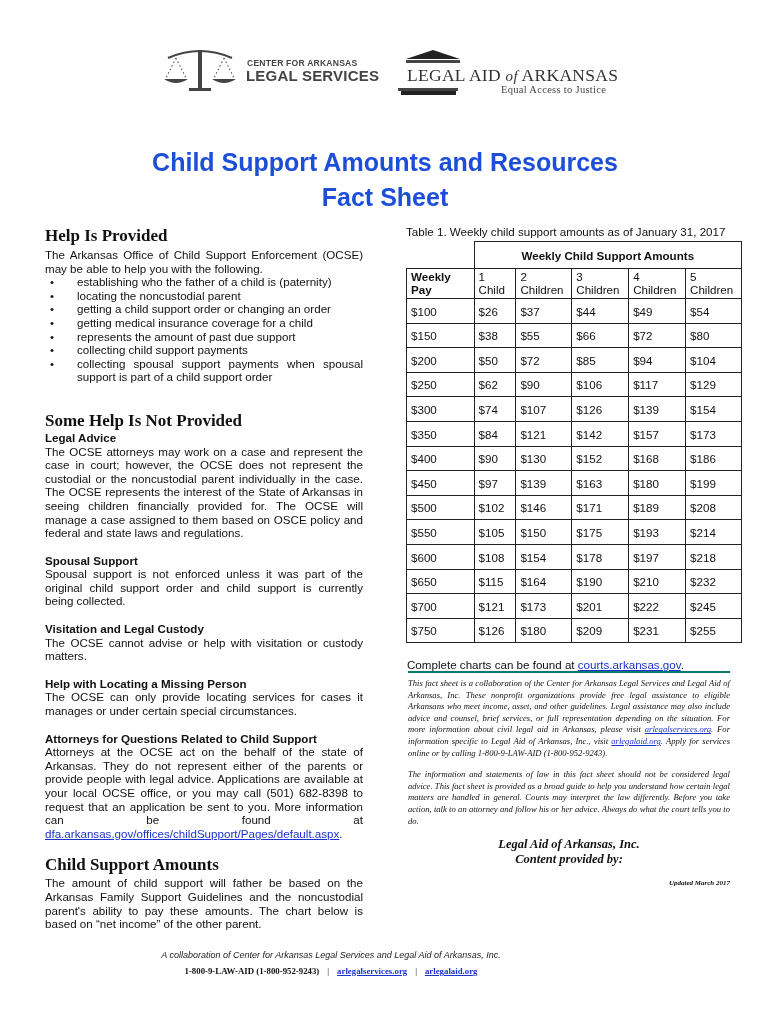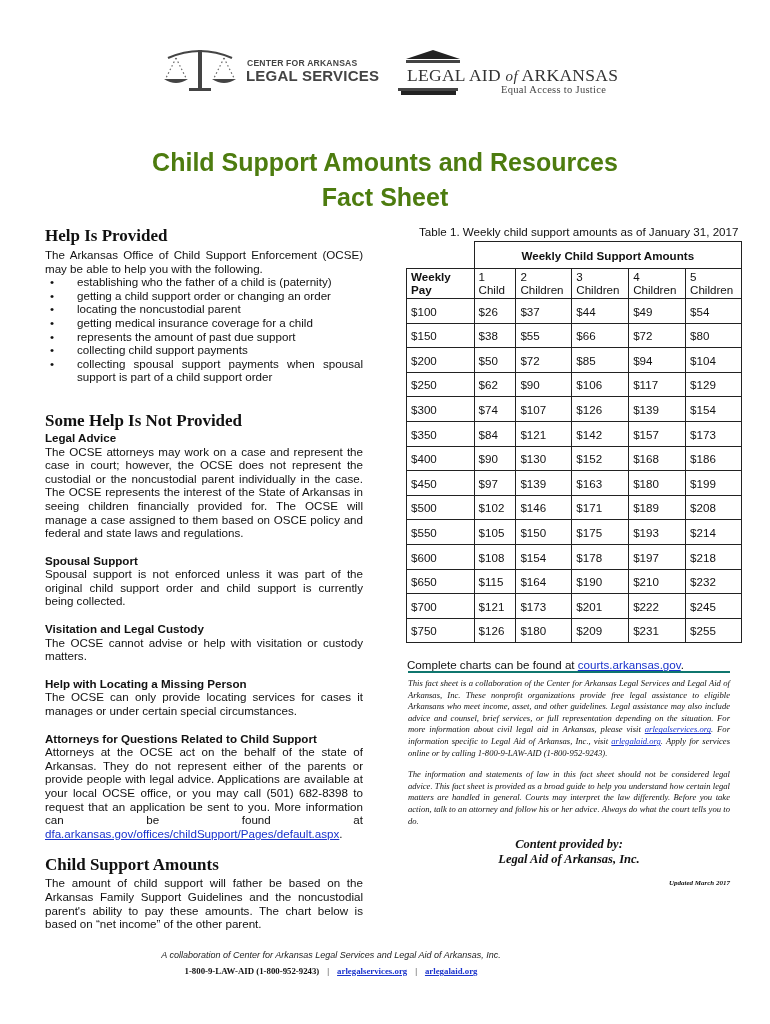--- a/index.html
+++ b/index.html
@@ -11,33 +11,33 @@
   .logo-cals svg { position: absolute; left: 2px; top: 2px; }
   .cals-line1 { position: absolute; left: 87px; top: 14px; font-size: 8.6px; font-weight: bold; color: #444; letter-spacing: 0.2px; white-space: nowrap; }
   .cals-line2 { position: absolute; left: 86px; top: 23px; font-size: 15px; font-weight: bold; color: #444; letter-spacing: 0.2px; white-space: nowrap; }
 
   .logo-laa { position: absolute; left: 234px; top: 0; width: 230px; height: 60px; }
   .logo-laa svg { position: absolute; left: 4px; top: 6px; }
   .laa-name { position: absolute; left: 13px; top: 21px; font-family: "Liberation Serif", serif; font-size: 17.5px; color: #333; white-space: nowrap; letter-spacing: 0.3px; }
   .laa-name .of { font-style: italic; font-size: 15px; }
   .laa-tag { position: absolute; left: 107px; top: 40px; font-family: "Liberation Serif", serif; font-size: 10.5px; color: #444; white-space: nowrap; letter-spacing: 0.3px; }
 
-  .title { position: absolute; top: 145px; left: 0; width: 770px; text-align: center; font-family: "Liberation Sans", sans-serif; font-weight: bold; font-size: 25px; line-height: 35px; color: #4d7c0f; }
+  .title { position: absolute; top: 145px; left: 0; width: 770px; text-align: center; font-family: "Liberation Sans", sans-serif; font-weight: bold; font-size: 25px; line-height: 35px; color: #1d4ed8; }
 
   .left-col { position: absolute; left: 45px; top: 226px; width: 318px; font-size: 11.6px; line-height: 13.6px; }
   .sec-h { font-family: "Liberation Serif", serif; font-weight: bold; font-size: 17px; line-height: 20px; color: #111; }
   .sub-h { font-weight: bold; font-size: 11.6px; line-height: 13.6px; }
   .para { text-align: justify; }
   ul.bul { list-style: none; margin: 0; padding: 0; }
   ul.bul li { position: relative; padding-left: 32px; text-align: justify; }
   ul.bul li::before { content: "\2022"; position: absolute; left: 5px; top: 0; }
   a.lnk { color: #1a33cc; text-decoration: underline; }
 
   .right-col { position: absolute; left: 406px; top: 225px; width: 338px; }
-  .tbl-caption { font-size: 11.6px; line-height: 14px; margin-left: 13px; white-space: nowrap; }
+  .tbl-caption { font-size: 11.6px; line-height: 14px; margin-left: 0; white-space: nowrap; }
   table.cs { border-collapse: collapse; font-size: 11.6px; margin-top: 2px; width: 336px; }
   table.cs td { border: 1.5px solid #222; padding: 1px 4px 0 4px; vertical-align: top; line-height: 13.3px; }
   table.cs td.blank { border: none; border-right: 1.5px solid #222; border-bottom: 1.5px solid #222; }
   table.cs td.span-h { text-align: center; font-weight: bold; height: 27px; vertical-align: middle; }
   table.cs tr.hdr td { height: 30px; }
   table.cs tr.hdr td.bold { font-weight: bold; }
   table.cs tr.row td { height: 24.6px; vertical-align: middle; }
   .complete { font-size: 11.6px; margin-top: 15px; margin-left: 1px; }
 
   .disc { position: absolute; left: 408px; top: 671px; width: 322px; border-top: 2px solid #0f766e; padding-top: 5px; font-family: "Liberation Serif", serif; font-style: italic; font-size: 8.6px; line-height: 11.6px; text-align: justify; color: #111; }
@@ -87,22 +87,22 @@
 <div class="title">
   <div>Child Support Amounts and Resources</div>
   <div>Fact Sheet</div>
 </div>
 
 <div class="left-col">
   <div class="sec-h">Help Is Provided</div>
   <div class="para" style="margin-top:2px">The Arkansas Office of Child Support Enforcement (OCSE) may be able to help you with the following.</div>
   <ul class="bul">
     <li>establishing who the father of a child is (paternity)</li>
+    <li>locating the noncustodial parent</li>
     <li>getting a child support order or changing an order</li>
-    <li>locating the noncustodial parent</li>
     <li>getting medical insurance coverage for a child</li>
     <li>represents the amount of past due support</li>
     <li>collecting child support payments</li>
     <li>collecting spousal support payments when spousal support is part of a child support order</li>
   </ul>
 
   <div class="sec-h" style="margin-top:27px">Some Help Is Not Provided</div>
   <div class="sub-h">Legal Advice</div>
   <div class="para">The OCSE attorneys may work on a case and represent the case in court; however, the OCSE does not represent the custodial or the noncustodial parent individually in the case. The OCSE represents the interest of the State of Arkansas in seeing children financially provided for. The OCSE will manage a case assigned to them based on OSCE policy and federal and state laws and regulations.</div>
 
@@ -280,22 +280,22 @@
         </tr>
       </tbody>
   </table>
   <div class="complete"><span>Complete charts can be found at </span><a class="lnk">courts.arkansas.gov</a><span>.</span></div>
 </div>
 
 <div class="disc">
   <p><span>This fact sheet is a collaboration of the Center for Arkansas Legal Services and Legal Aid of Arkansas, Inc. These nonprofit organizations provide free legal assistance to eligible Arkansans who meet income, asset, and other guidelines. Legal assistance may also include advice and counsel, brief services, or full representation depending on the situation. For more information about civil legal aid in Arkansas, please visit </span><a class="lnk">arlegalservices.org</a><span>. For information specific to Legal Aid of Arkansas, Inc., visit </span><a class="lnk">arlegalaid.org</a><span>. Apply for services online or by calling 1-800-9-LAW-AID (1-800-952-9243).</span></p>
   <p>The information and statements of law in this fact sheet should not be considered legal advice. This fact sheet is provided as a broad guide to help you understand how certain legal matters are handled in general. Courts may interpret the law differently. Before you take action, talk to an attorney and follow his or her advice. Always do what the court tells you to do.</p>
   <div class="provided">
+    <div>Legal Aid of Arkansas, Inc.</div>
     <div>Content provided by:</div>
-    <div>Legal Aid of Arkansas, Inc.</div>
   </div>
   <div class="updated">Updated March 2017</div>
 </div>
 
 <div class="footer">
   <div class="foot-1">A collaboration of Center for Arkansas Legal Services and Legal Aid of Arkansas, Inc.</div>
   <div class="foot-2">
     <span>1-800-9-LAW-AID (1-800-952-9243)</span><span class="sep">|</span><a class="lnk">arlegalservices.org</a><span class="sep">|</span><a class="lnk">arlegalaid.org</a>
   </div>
 </div>

